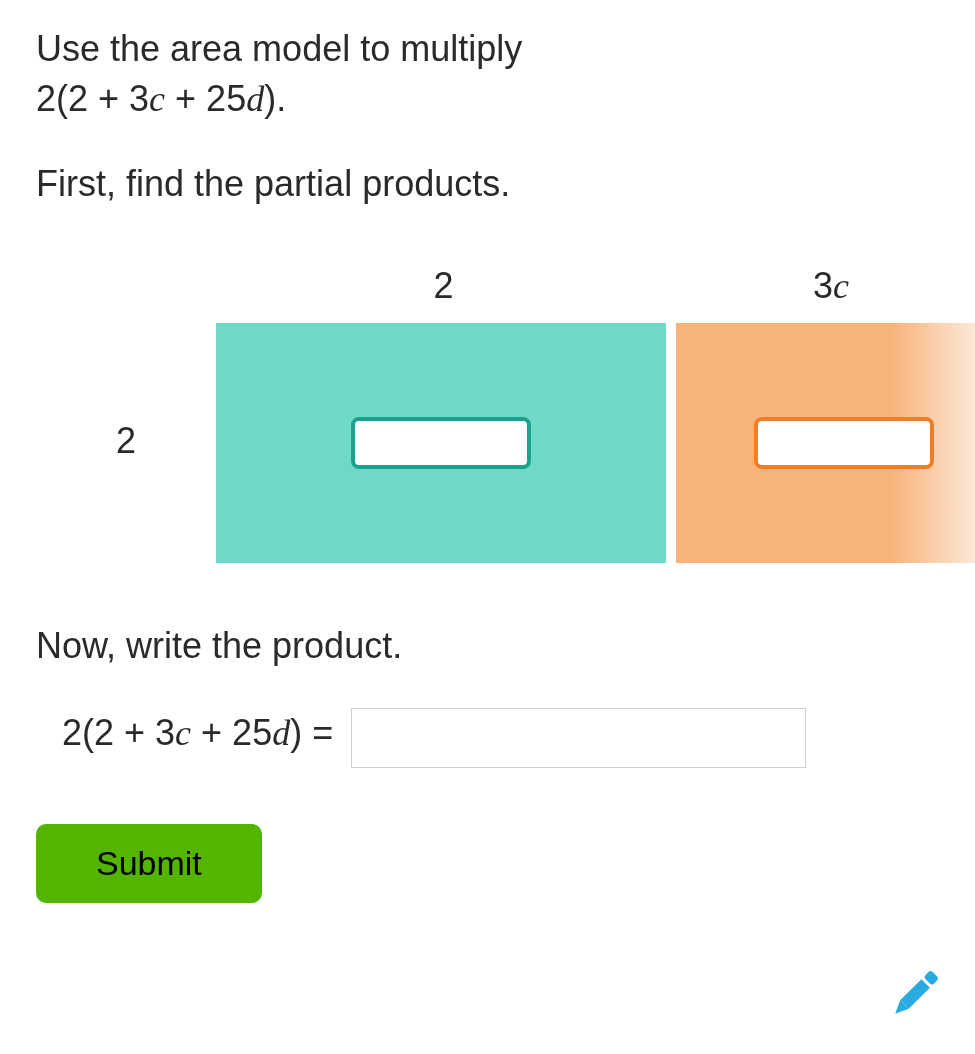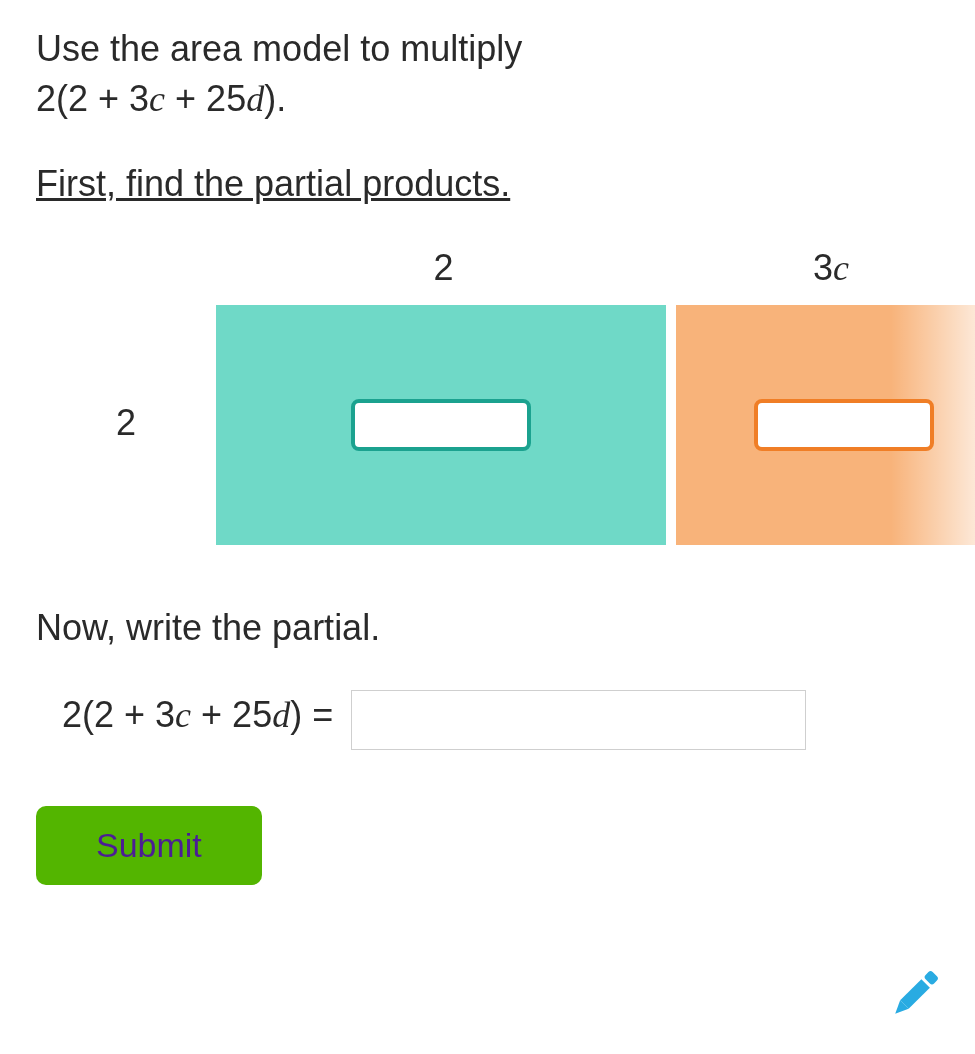--- a/index.html
+++ b/index.html
@@ -19,22 +19,21 @@
     line-height: 1.4;
   }
   .mathvar {
     font-style: italic;
     font-family: "Times New Roman", serif;
   }
   .prompt {
     margin-bottom: 34px;
   }
   .sub-prompt {
-    margin-bottom: 34px;
-    text-decoration: underline;
+    margin-bottom: 52px;
   }
   .area-model {
     position: relative;
     height: 340px;
     margin-bottom: 20px;
   }
   .col-header {
     position: absolute;
     top: 0;
     font-size: 36px;
@@ -118,21 +117,21 @@
     border: 1px solid #cfcfcf;
     background: #ffffff;
     font-size: 30px;
     padding: 4px 10px;
     box-sizing: border-box;
     outline: none;
   }
   .submit-btn {
     display: inline-block;
     background: #53b500;
-    color: #4c1d95;
+    color: #000000;
     font-size: 34px;
     padding: 20px 60px;
     border: none;
     border-radius: 10px;
     cursor: pointer;
     font-family: inherit;
   }
   .pencil {
     position: absolute;
     right: 26px;
@@ -162,21 +161,21 @@
     <div class="row-header">2</div>
 
     <div class="cell c1">
       <input type="text" class="partial-input teal" style="">
     </div>
     <div class="cell c2">
       <input type="text" class="partial-input orange" style="">
     </div>
   </div>
 
-  <div class="now-line">Now, write the partial.</div>
+  <div class="now-line">Now, write the product.</div>
 
   <div class="product-line">
     <span class="expr">
       <span>2(2 + 3</span><span class="mathvar">c</span><span> + 25</span><span class="mathvar">d</span><span>) =</span>
     </span>
     <input type="text" class="product-input" style="">
   </div>
 
   <button class="submit-btn">Submit</button>
 

